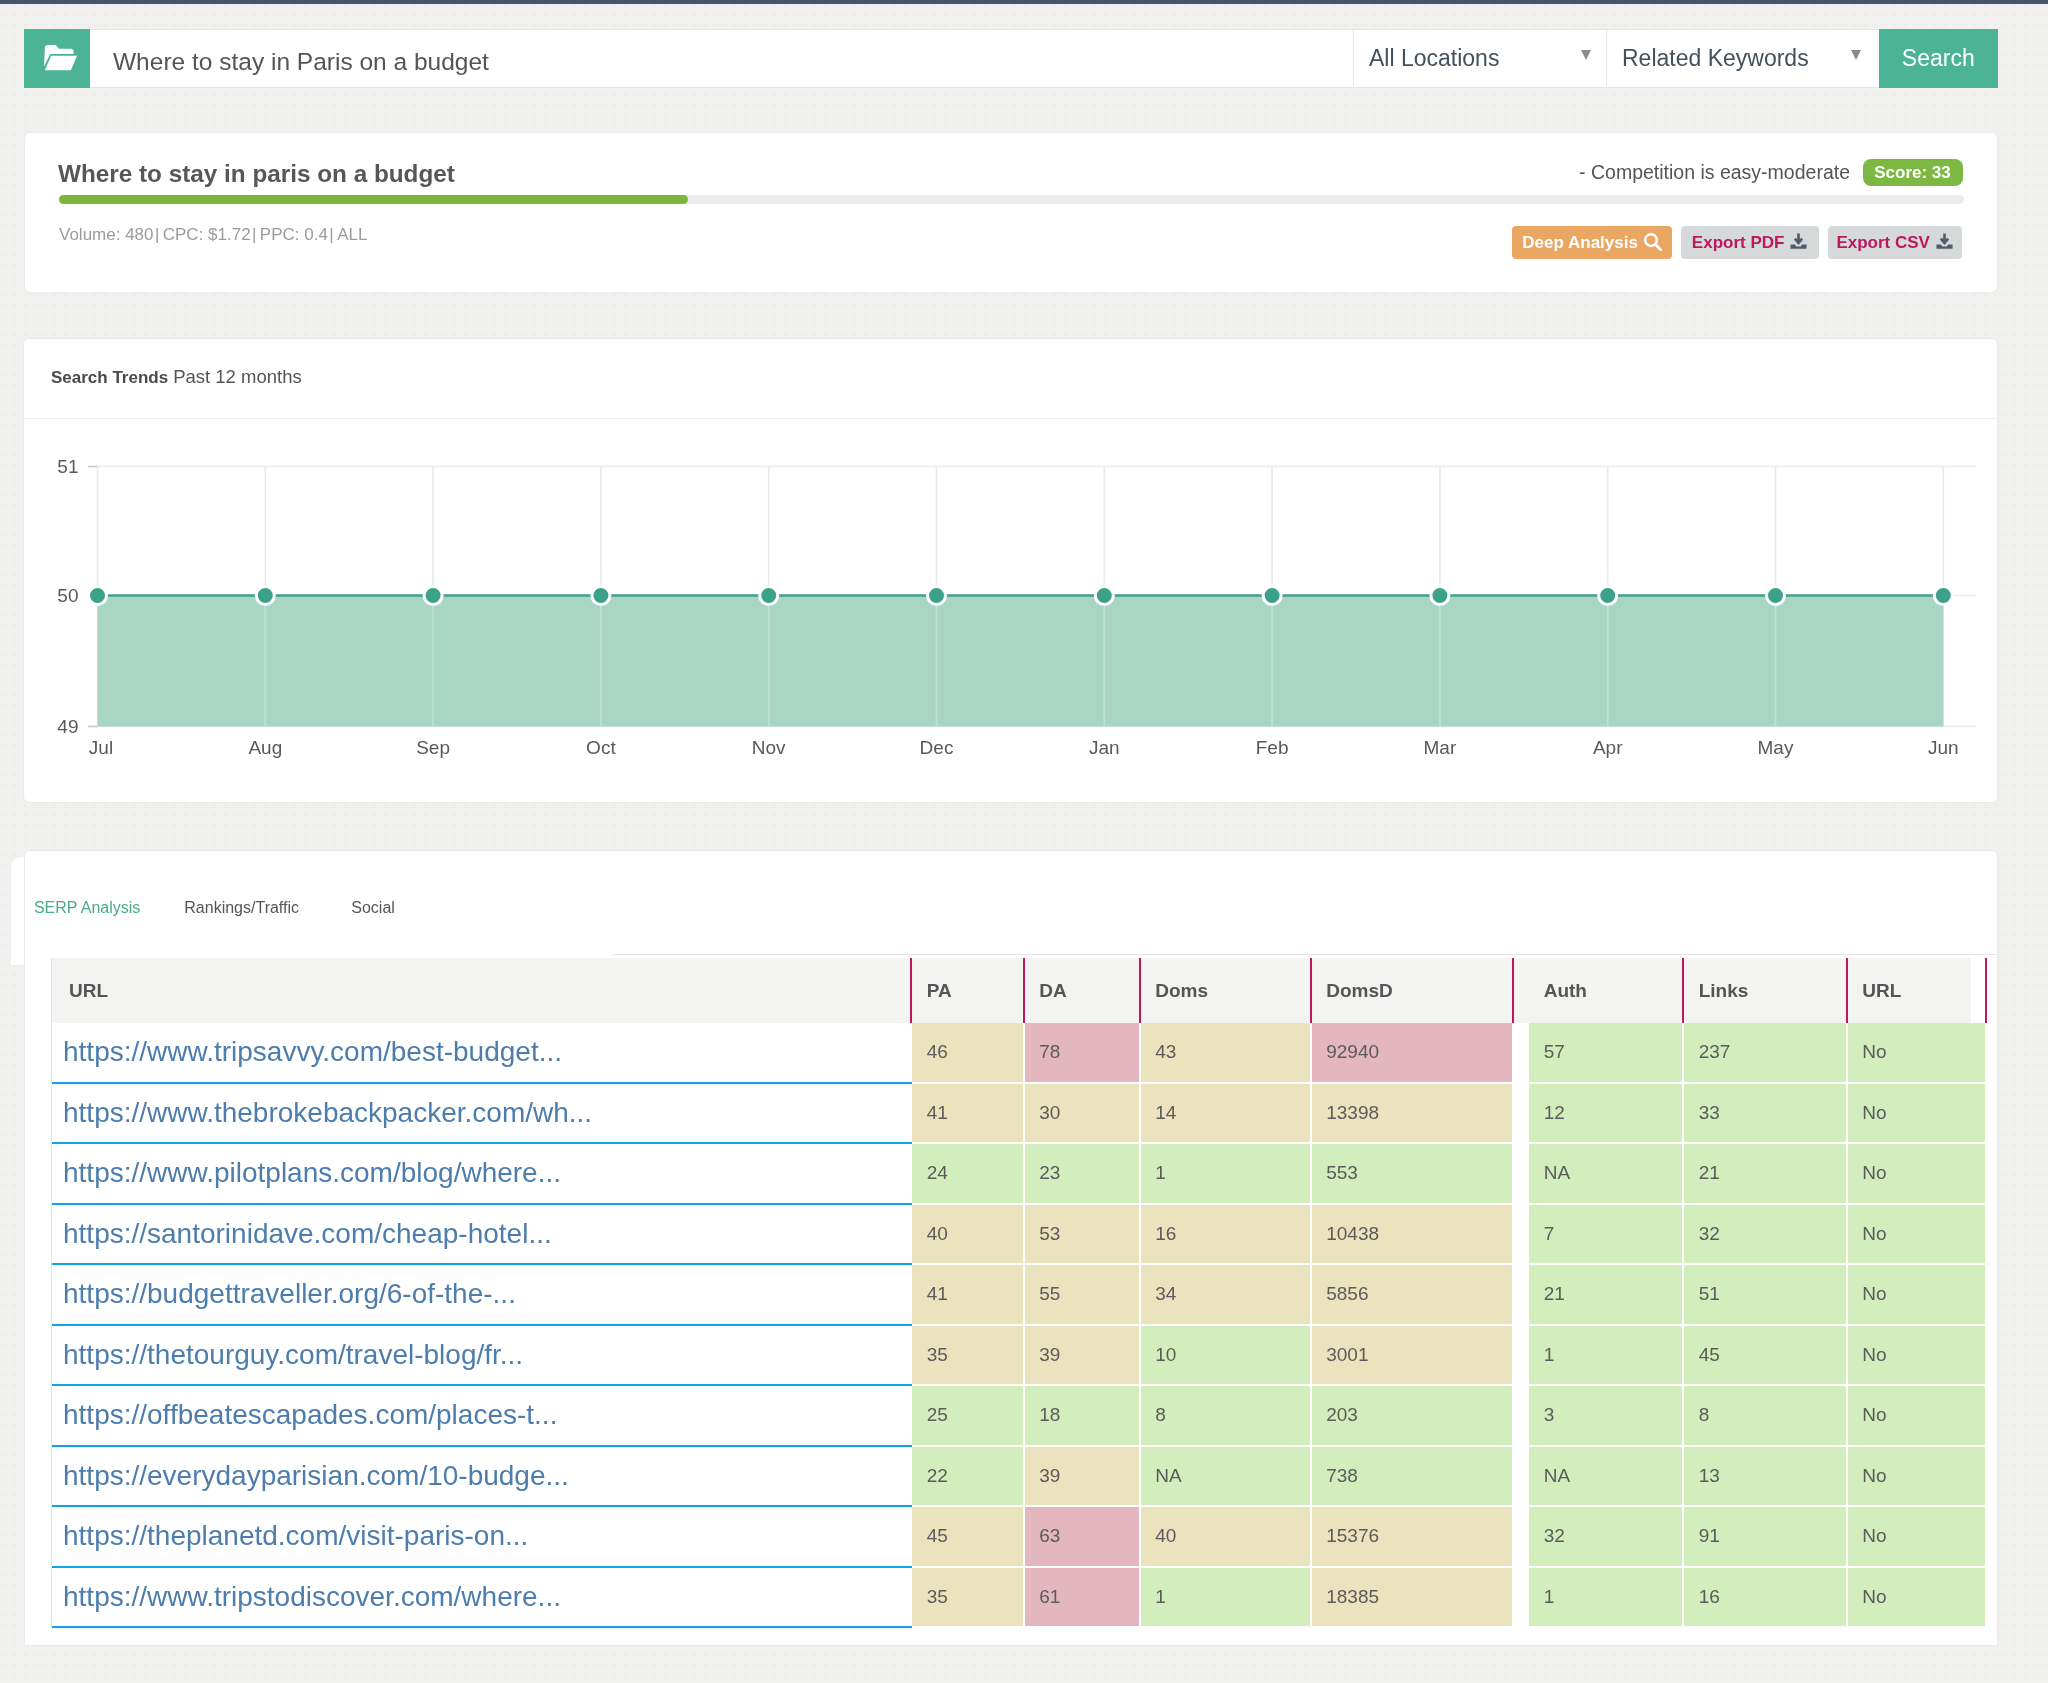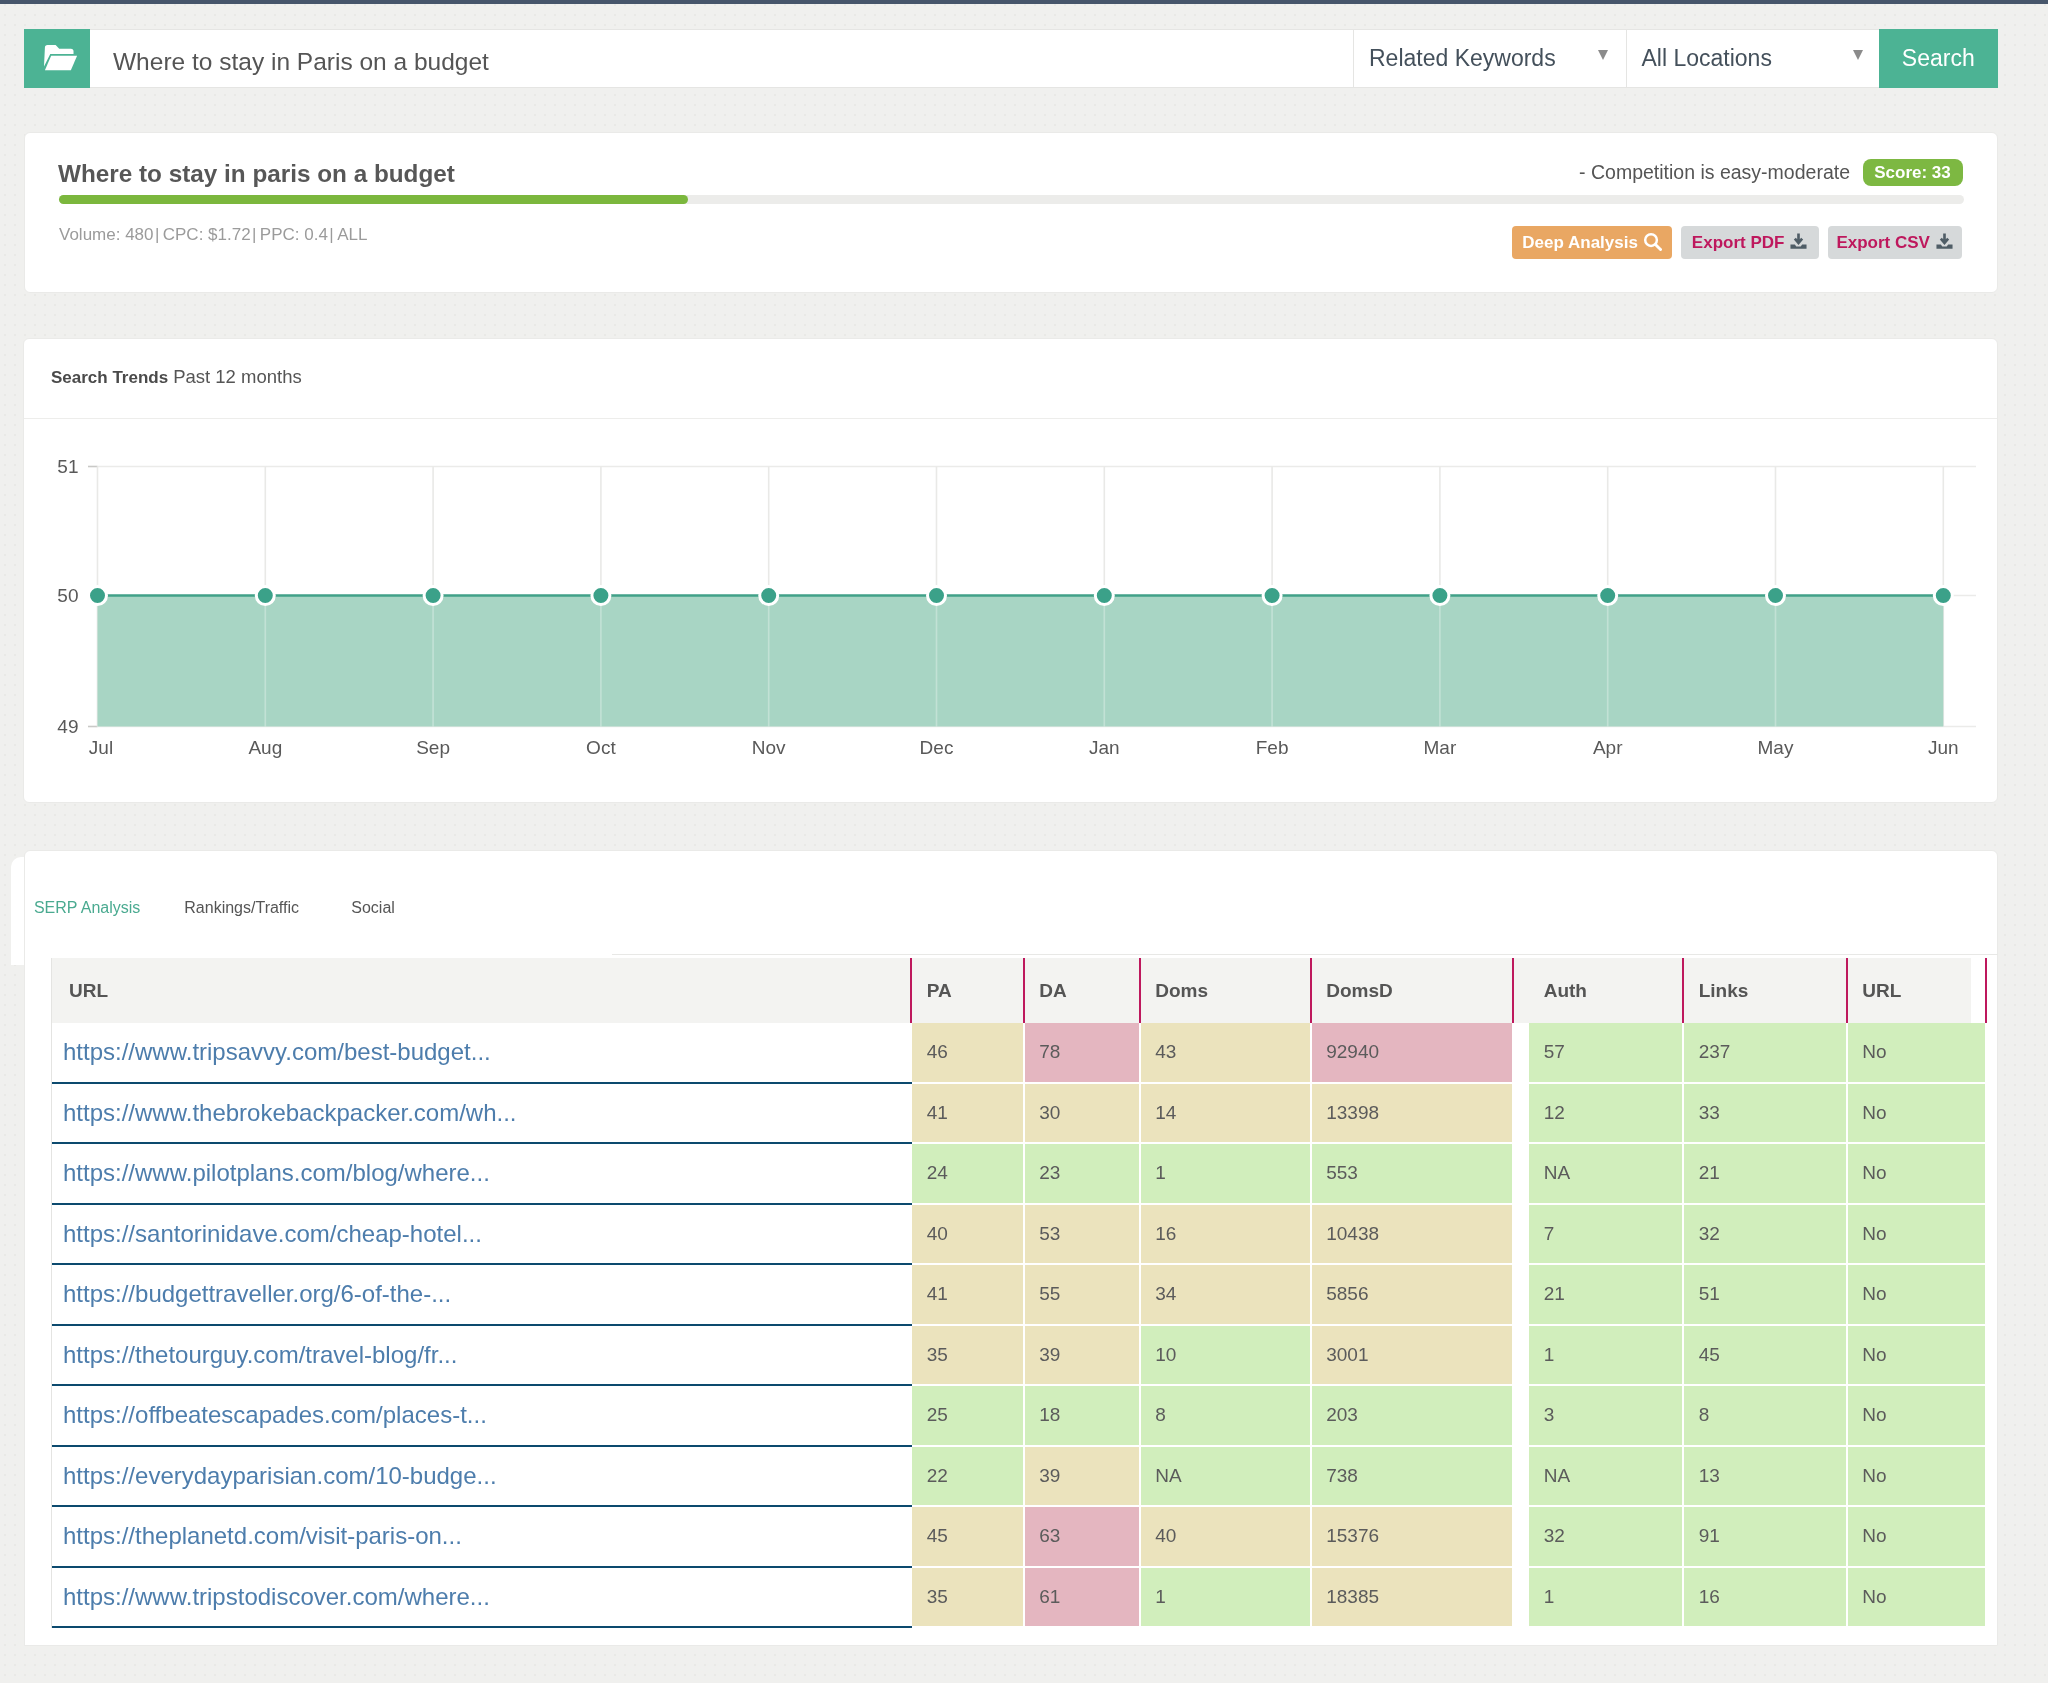--- a/index.html
+++ b/index.html
@@ -52,39 +52,39 @@
 
 
 .tbl { position:absolute; left:26px; top:107px; width:1920px; border-left:1px solid #e4e4e2; }
 .trow { display:flex; height:60.5px; }
 .trow.head { height:65px; background:#f3f3f1; }
 .cell { flex:none; font-size:19px; color:#5b5b5b; padding-left:14.7px; display:flex; align-items:center; overflow:hidden; white-space:nowrap; }
 .head .cell { font-weight:bold; color:#555; border-right:2px solid #be185d; }
 .cu  { width:860px; padding-left:17px; }
 .c1 { width:112.5px; } .c2 { width:116px; } .c3 { width:171px; } .c4 { width:202.5px; }
 .c5 { width:155px;margin-left:15px; } .c6 { width:163.5px; } .c7 { width:139.5px; }
-.trow:not(.head) .cu { border-bottom:2px solid #0c4a6e; padding-left:11px; font-size:24px; }
+.trow:not(.head) .cu { border-bottom:2px solid #0ea5e9; padding-left:11px; font-size:28px; }
 .trow:not(.head) .cell:not(.cu) { border-right:2px solid #fff; border-bottom:2px solid #fff; }
 .link { color:#4d7dac; }
 .t { background:#ebe3bd; } .p { background:#e4b6c0; } .g { background:#d1eebc; }
 </style>
 </head>
 <body>
 <div class="topbar"></div>
 
 <div class="srow">
   <div class="folderbtn" style="padding-left:7px;">
     <svg width="34" height="29" viewBox="0 0 38 32">
       <path d="M1 4 a3 3 0 0 1 3-3 h9 l4 4 h13 a3 3 0 0 1 3 3 v3 h-26 l-7 14 z" fill="#fff"></path>
       <path d="M8 13 h29 l-7 16 h-29 z" fill="#fff"></path>
     </svg>
   </div>
   <div class="sinput">Where to stay in Paris on a budget</div>
+  <div class="ssel" style="width:253px;">All Locations<div class="tri" style="right:15.5px;"></div></div>
   <div class="ssel" style="width:272.5px;">Related Keywords<div class="tri" style="right:18px;"></div></div>
-  <div class="ssel" style="width:253px;">All Locations<div class="tri" style="right:15.5px;"></div></div>
   <div class="searchbtn">Search</div>
 </div>
 
 <div class="card card1">
   <div class="kwtitle">Where to stay in paris on a budget</div>
   <div class="ptrack">
       <div class="pfill"></div>
     </div>
   <div class="meta">Volume: 480 | CPC: $1.72 | PPC: 0.4 | ALL</div>
   <div class="comp">- Competition is easy-moderate</div>

